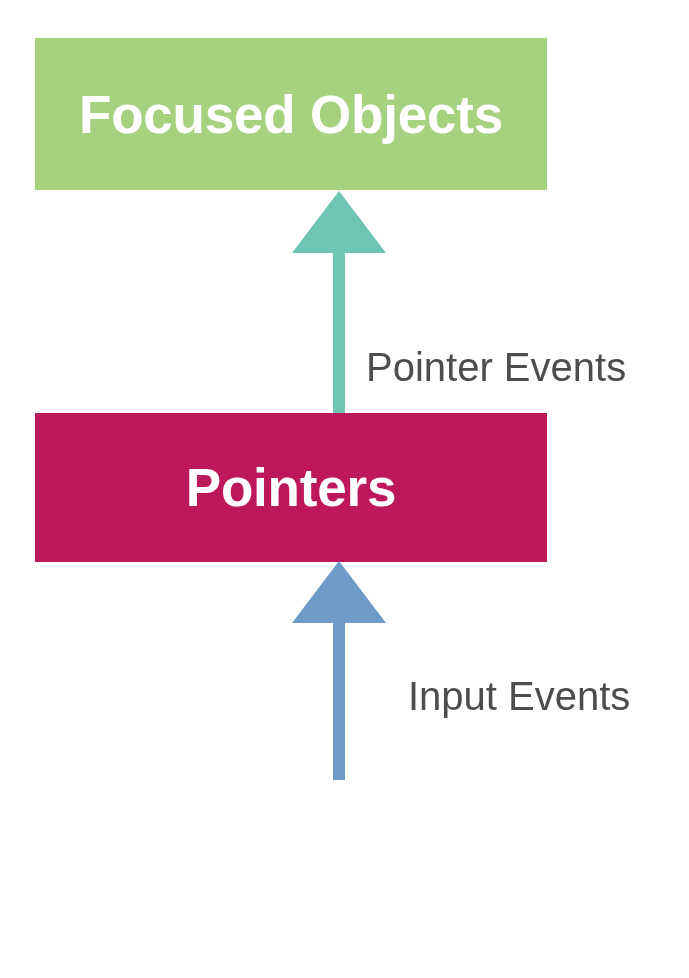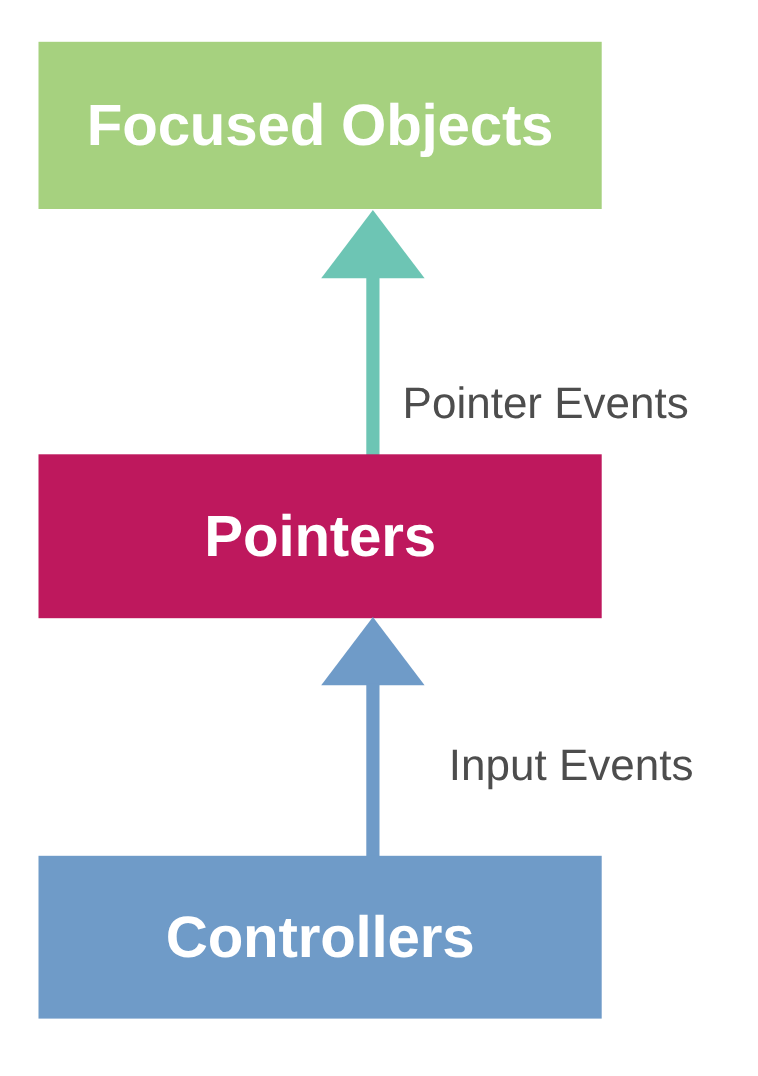--- a/index.html
+++ b/index.html
@@ -142,17 +142,14 @@
     <span class="node-label">Pointers</span>
   </div>
 
   <div class="arrow" id="arrow-input-events">
     <span class="arrow-head"></span>
     <span class="arrow-shaft"></span>
   </div>
 
   <div class="edge-label" id="label-input-events">Input Events</div>
 
-  <div class="node-box" id="box-controllers">
-    <span class="node-label">Controllers</span>
-  </div>
 
 </div>
 
 </body></html>

